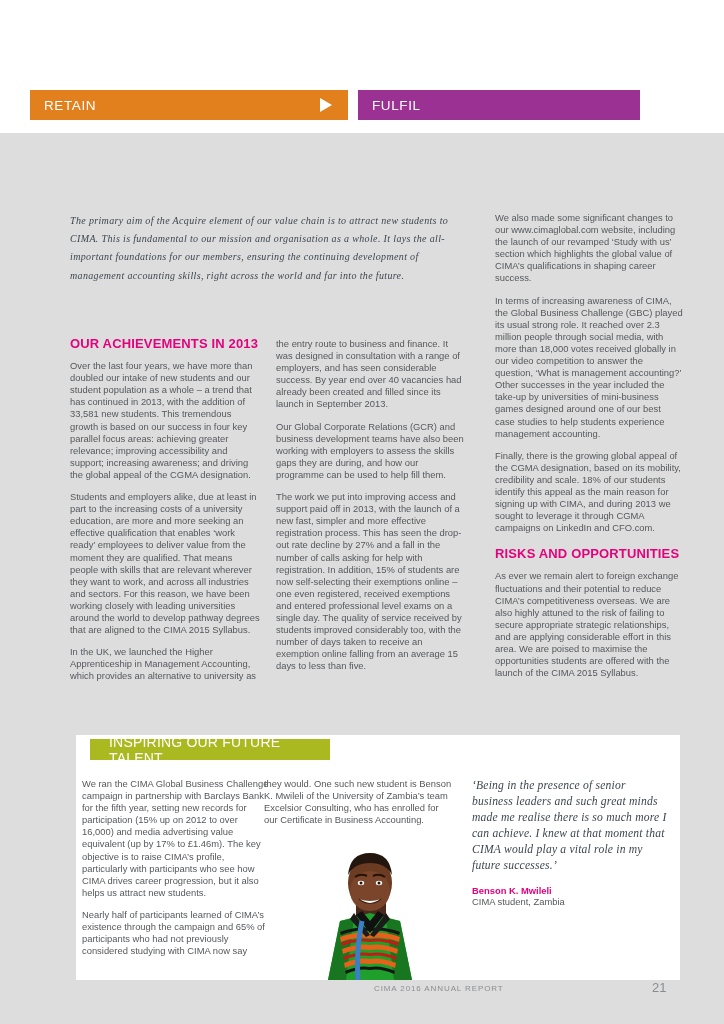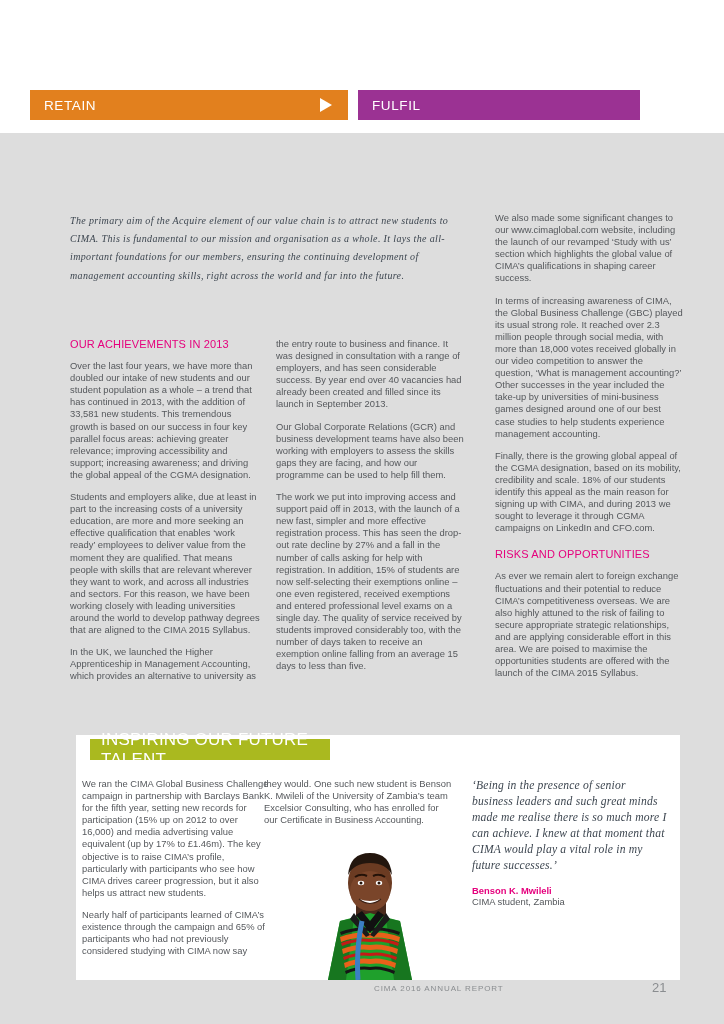--- a/index.html
+++ b/index.html
@@ -40,35 +40,35 @@
     color:#3d4650;
     letter-spacing:.35px;
   }
   
   .col{position:absolute;color:#55585c;font-size:9.4px;line-height:12.1px;}
   .col p{margin:0 0 10px 0;}
   .col-1{left:70px;top:338px;width:190px;}
   .col-2{left:276px;top:338px;width:190px;}
   .col-3{left:476px;top:212px;width:188px;margin-left:19px;}
   .sec-head{
-    color:#e5007d;font-size:11px;font-weight:400;
+    color:#e5007d;font-size:13px;font-weight:700;
     letter-spacing:.15px;margin:0 0 3px 0;text-transform:uppercase;
   }
   .col-3 .sec-head{margin-top:14px;}
   
   .card{
     position:absolute;left:76px;top:735px;width:604px;height:245px;
     background:#ffffff;
   }
   .card-banner{
     position:absolute;left:14px;top:4px;width:240px;height:21px;
     background:#aab91f;display:flex;align-items:center;
   }
   .card-banner span{
-    color:#ffffff;font-size:17px;margin-left:11px;letter-spacing:.2px;
+    color:#ffffff;font-size:14px;margin-left:19px;letter-spacing:.2px;
   }
   .card-col{position:absolute;color:#55585c;font-size:9.4px;line-height:12.1px;}
   .card-col p{margin:0 0 10px 0;}
   .card-col-1{left:-6px;top:43px;width:190px;margin-left:12px;}
   .card-col-2{left:188px;top:43px;width:190px;}
   .photo{
     position:absolute;left:194px;top:110px;width:200px;height:135px;
     overflow:hidden;
   }
   .quote-wrap{position:absolute;left:396px;top:43px;width:196px;}
@@ -112,21 +112,21 @@
 
   <div class="col col-1">
     <p class="sec-head">OUR ACHIEVEMENTS IN 2013</p>
     <p>Over the last four years, we have more than doubled our intake of new students and our student population as a whole – a trend that has continued in 2013, with the addition of 33,581 new students. This tremendous growth is based on our success in four key parallel focus areas: achieving greater relevance; improving accessibility and support; increasing awareness; and driving the global appeal of the CGMA designation.</p>
     <p>Students and employers alike, due at least in part to the increasing costs of a university education, are more and more seeking an effective qualification that enables ‘work ready’ employees to deliver value from the moment they are qualified. That means people with skills that are relevant wherever they want to work, and across all industries and sectors. For this reason, we have been working closely with leading universities around the world to develop pathway degrees that are aligned to the CIMA 2015 Syllabus.</p>
     <p>In the UK, we launched the Higher Apprenticeship in Management Accounting, which provides an alternative to university as</p>
   </div>
 
   <div class="col col-2">
     <p>the entry route to business and finance. It was designed in consultation with a range of employers, and has seen considerable success. By year end over 40 vacancies had already been created and filled since its launch in September 2013.</p>
-    <p>Our Global Corporate Relations (GCR) and business development teams have also been working with employers to assess the skills gaps they are facing, and how our programme can be used to help fill them.</p>
+    <p>Our Global Corporate Relations (GCR) and business development teams have also been working with employers to assess the skills gaps they are during, and how our programme can be used to help fill them.</p>
     <p>The work we put into improving access and support paid off in 2013, with the launch of a new fast, simpler and more effective registration process. This has seen the drop-out rate decline by 27% and a fall in the number of calls asking for help with registration. In addition, 15% of students are now self-selecting their exemptions online – one even registered, received exemptions and entered professional level exams on a single day. The quality of service received by students improved considerably too, with the number of days taken to receive an exemption online falling from an average 15 days to less than five.</p>
   </div>
 
   <div class="col col-3">
     <p>We also made some significant changes to our www.cimaglobal.com website, including the launch of our revamped ‘Study with us’ section which highlights the global value of CIMA’s qualifications in shaping career success.</p>
     <p>In terms of increasing awareness of CIMA, the Global Business Challenge (GBC) played its usual strong role. It reached over 2.3 million people through social media, with more than 18,000 votes received globally in our video competition to answer the question, ‘What is management accounting?’ Other successes in the year included the take-up by universities of mini-business games designed around one of our best case studies to help students experience management accounting.</p>
     <p>Finally, there is the growing global appeal of the CGMA designation, based on its mobility, credibility and scale. 18% of our students identify this appeal as the main reason for signing up with CIMA, and during 2013 we sought to leverage it through CGMA campaigns on LinkedIn and CFO.com.</p>
     <p class="sec-head">RISKS AND OPPORTUNITIES</p>
     <p>As ever we remain alert to foreign exchange fluctuations and their potential to reduce CIMA’s competitiveness overseas. We are also highly attuned to the risk of failing to secure appropriate strategic relationships, and are applying considerable effort in this area. We are poised to maximise the opportunities students are offered with the launch of the CIMA 2015 Syllabus.</p>
   </div>

